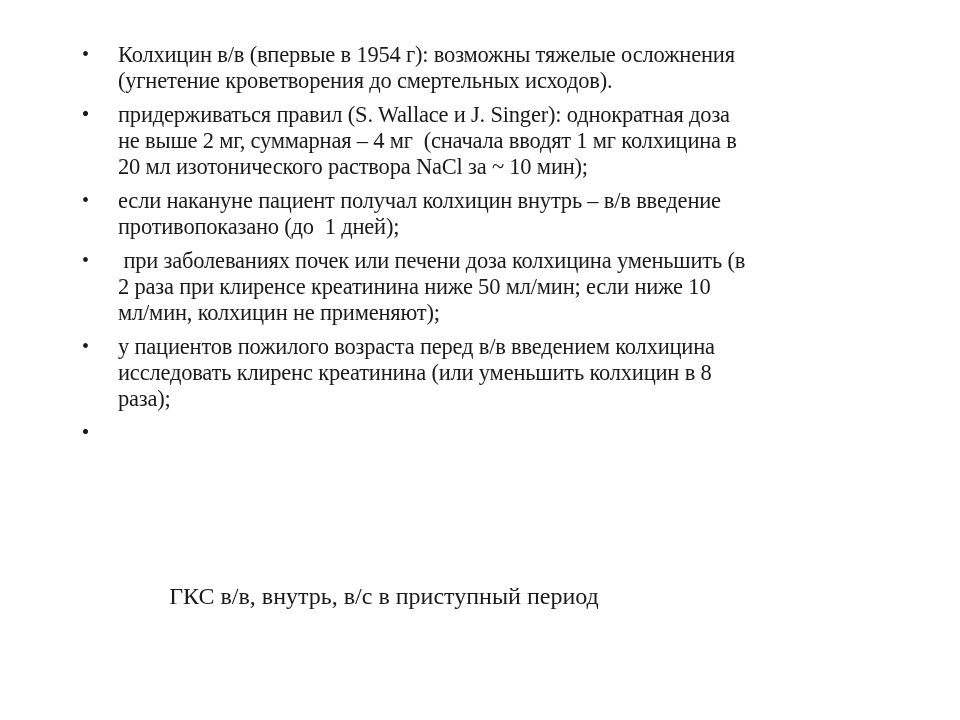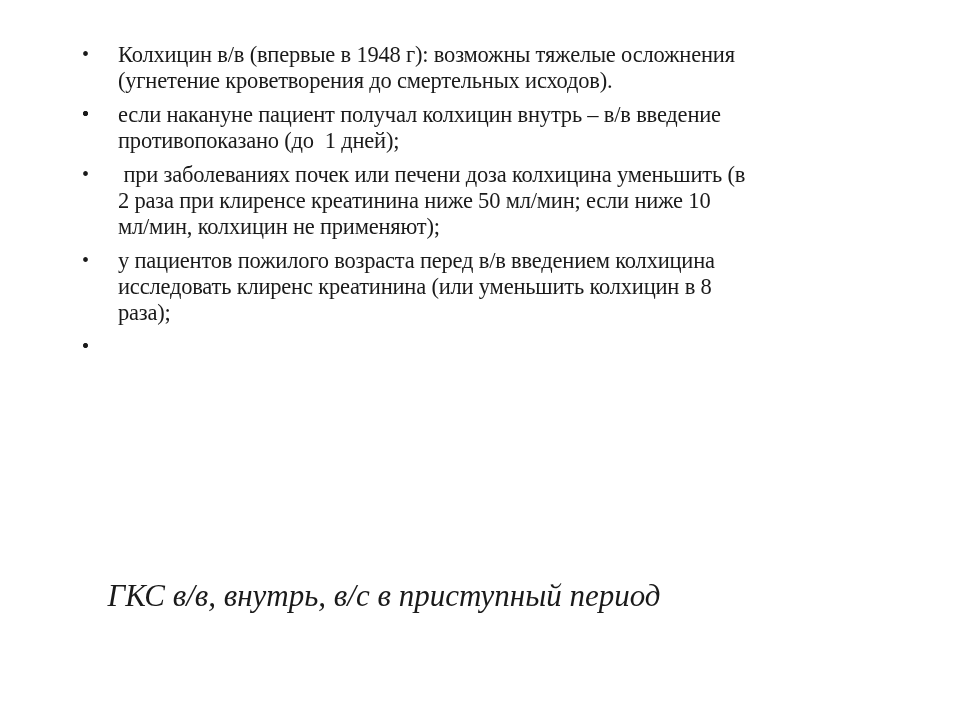--- a/index.html
+++ b/index.html
@@ -1,30 +1,32 @@
 <!DOCTYPE html>
 <html><head>
 <meta charset="utf-8">
 <style>
   html, body { margin:0; padding:0; }
   body { width:960px; height:720px; background:#ffffff; position:relative; overflow:hidden;
          font-family:"Liberation Serif", serif; color:#1a1a1a; }
   .list { position:absolute; left:82px; top:42px; width:800px; margin:0; padding:0; list-style:none; }
   .item { position:relative; padding-left:36px; font-size:22.5px; line-height:26px; margin-bottom:8px; letter-spacing:-0.2px; white-space:pre-wrap; }
   .bullet { position:absolute; left:0; top:-1px; font-size:20px; line-height:26px; }
-  .footer { position:absolute; left:0; width:768px; top:576px; text-align:center; font-size:31px; line-height:40px;font-style:italic; }
+  .footer { position:absolute; left:0; width:768px; top:576px; text-align:center; font-size:24px; line-height:40px; }
 </style>
 </head>
 <body>
 
 <ul class="list">
-  <li class="item"><span class="bullet">•</span><span>Колхицин в/в (впервые в 1948 г): возможны тяжелые осложнения
+  <li class="item"><span class="bullet">•</span><span>Колхицин в/в (впервые в 1954 г): возможны тяжелые осложнения
 (угнетение кроветворения до смертельных исходов).</span></li>
   <li class="item"><span class="bullet">•</span></li>
-  <li class="item"><span class="bullet">•</span></li>
+  <li class="item"><span class="bullet">•</span><span>придерживаться правил (S. Wallace и J. Singer): однократная доза
+не выше 2 мг, суммарная – 4 мг  (сначала вводят 1 мг колхицина в
+20 мл изотонического раствора NaCl за ~ 10 мин);</span></li>
   <li class="item"><span class="bullet">•</span><span>если накануне пациент получал колхицин внутрь – в/в введение
 противопоказано (до  1 дней);</span></li>
   <li class="item"><span class="bullet">•</span><span> при заболеваниях почек или печени доза колхицина уменьшить (в
 2 раза при клиренсе креатинина ниже 50 мл/мин; если ниже 10
 мл/мин, колхицин не применяют);</span></li>
   <li class="item"><span class="bullet">•</span><span>у пациентов пожилого возраста перед в/в введением колхицина
 исследовать клиренс креатинина (или уменьшить колхицин в 8
 раза);</span></li>
   <li class="item"><span class="bullet">•</span></li>
   <li class="item"><span class="bullet">•</span></li>

